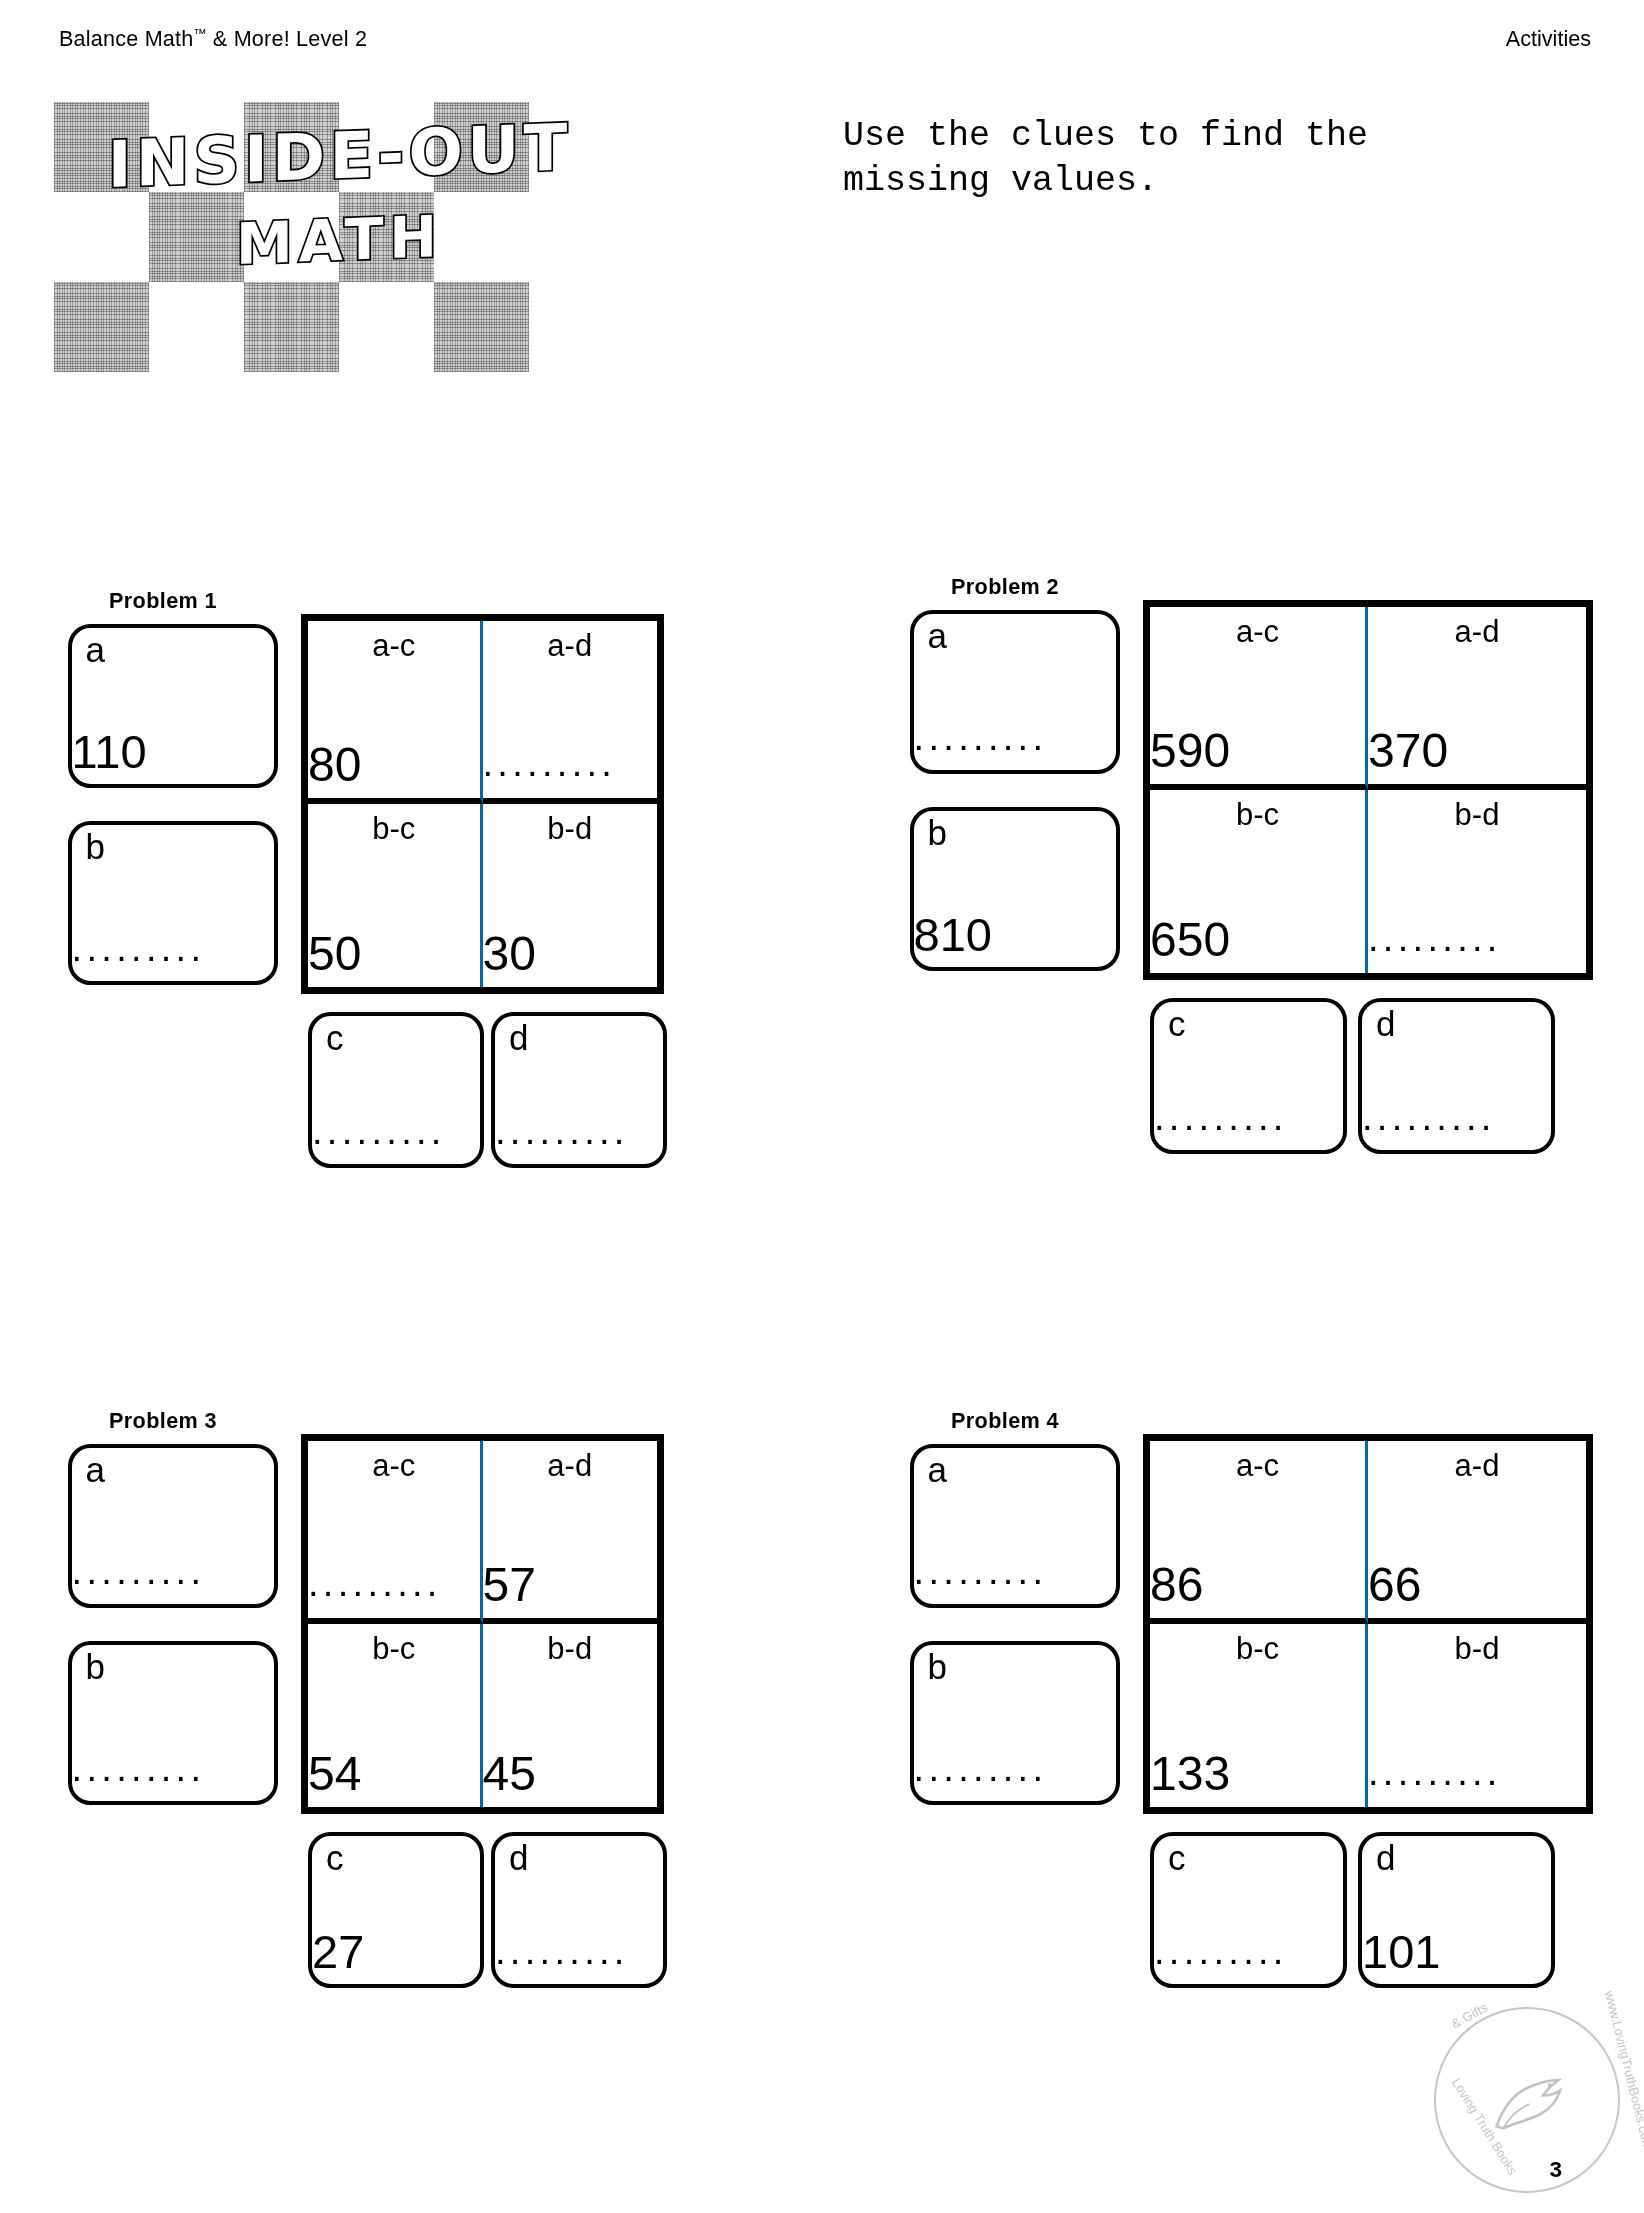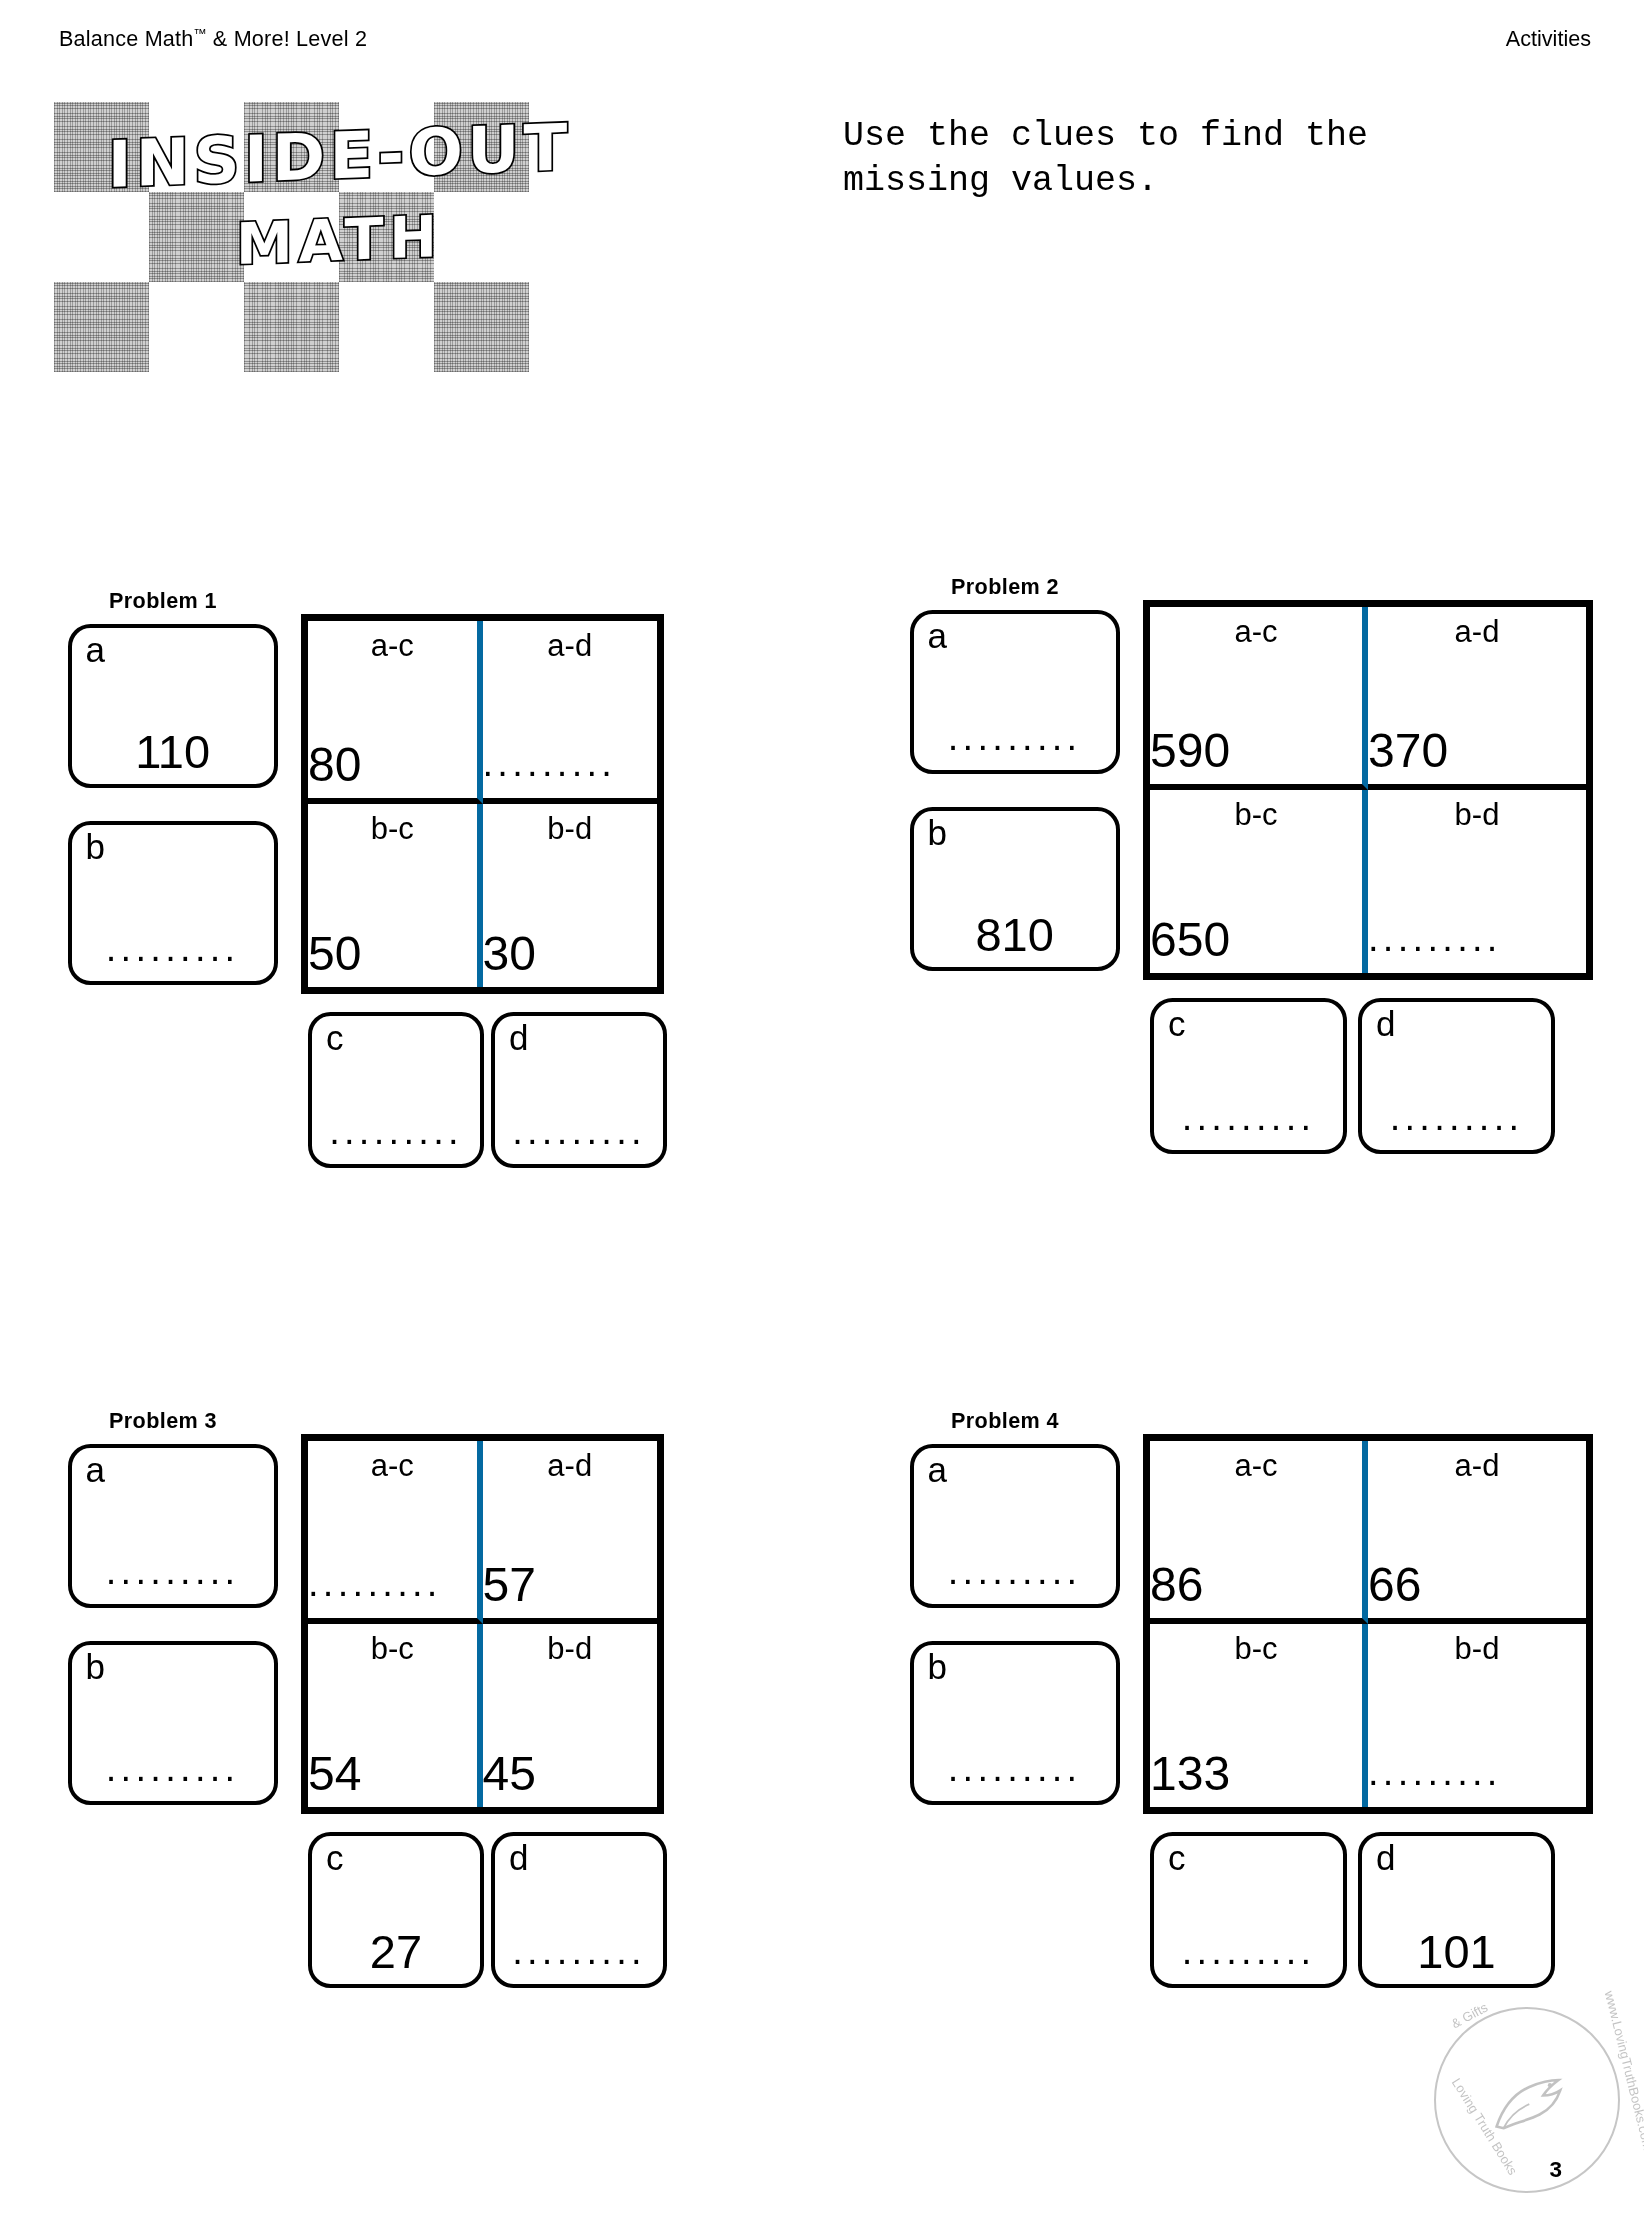--- a/index.html
+++ b/index.html
@@ -132,21 +132,21 @@
     left: 14px;
     top: 3.5px;
     font-size: 35px;
     line-height: 1;
   }
   .rbox .val {
     position: absolute;
     left: 0;
     right: 0;
     bottom: 8.6px;
-    text-align: center;
+    text-align: left;
     font-size: 47px;
     line-height: 1;
   }
   .rbox .val.blank {
     font-size: 38px;
     letter-spacing: 4.3px;
     bottom: 14px;
   }
 
   
@@ -155,21 +155,21 @@
     border: 7.8px solid #000000;
     box-sizing: border-box;
     background: #ffffff;
     display: grid;
     grid-template-columns: 1fr 1fr;
     grid-template-rows: 1fr 1fr;
   }
   .cell {
     position: relative;
     box-sizing: border-box;
-    border-right: 6px solid #0369a1;
+    border-right: 3px solid #0369a1;
     border-bottom: 6px solid #000000;
   }
   .cell:nth-child(2), .cell:nth-child(4) { border-right: none; }
   .cell:nth-child(3), .cell:nth-child(4) { border-bottom: none; }
   .cell .lab {
     position: absolute;
     left: 0; right: 0;
     top: 8.6px;
     text-align: center;
     font-size: 31px;

